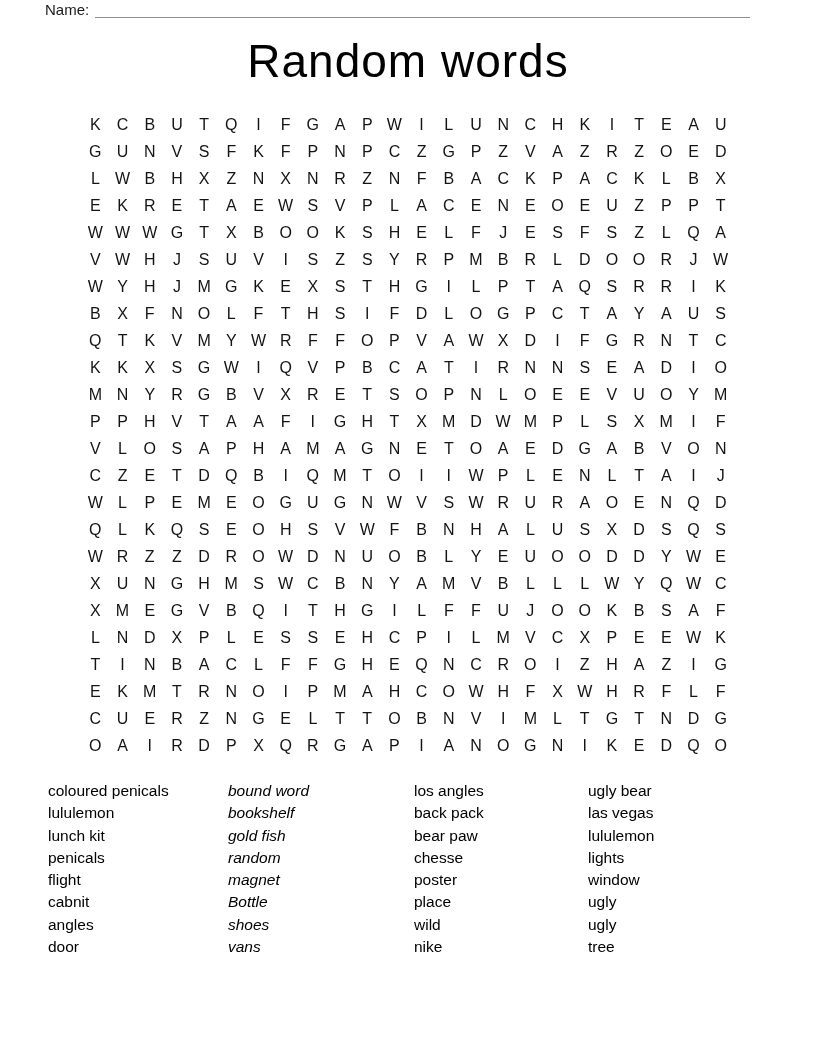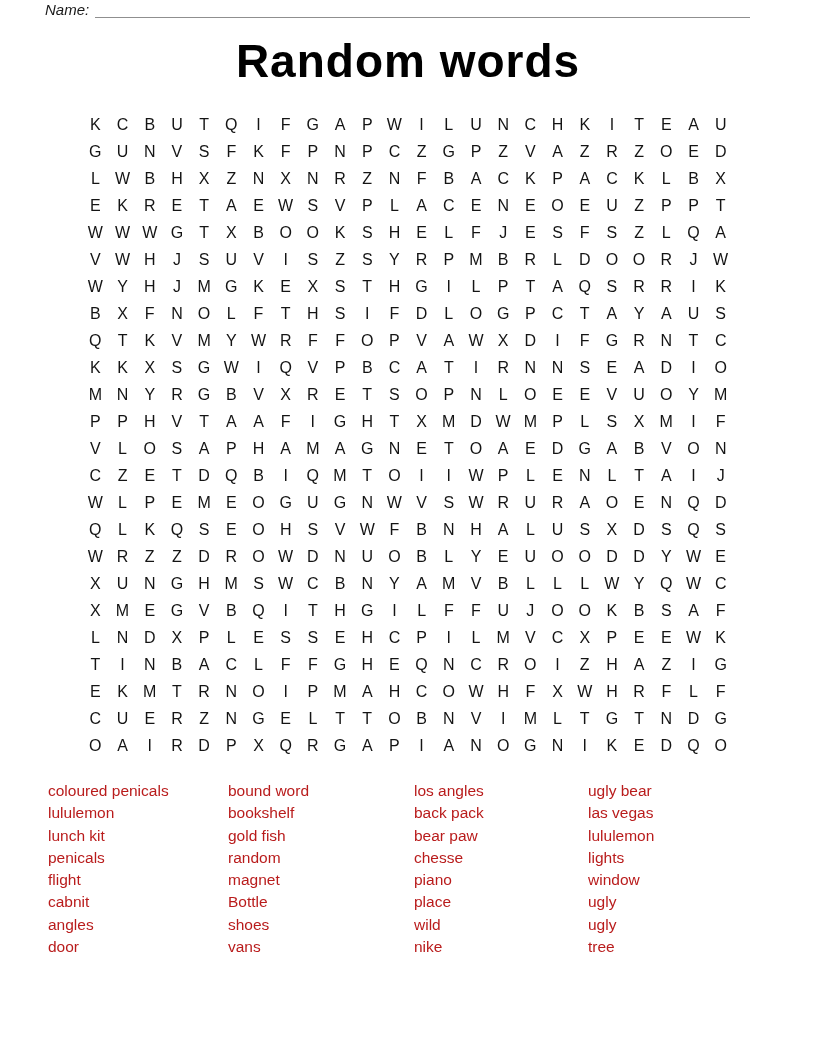--- a/index.html
+++ b/index.html
@@ -9,40 +9,39 @@
     position: relative;
     font-family: "Liberation Sans", sans-serif;
     color: #000;
     overflow: hidden;
   }
   .name-row {
     position: absolute;
     left: 45px; top: 1px; right: 66px;
     display: flex;
     align-items: center;
-    font-style: italic;
   }
   .name-label {
     font-size: 15px;
     color: #1a1a1a;
     white-space: nowrap;
     line-height: 17px;
   }
   .name-line {
     flex: 1;
     margin-left: 6px;
     border-bottom: 1px solid #8f8f8f;
     height: 16px;
   }
   .page-title {
     position: absolute;
     top: 34px; left: 0; width: 100%;
     text-align: center;
     font-size: 46px;
-    font-weight: 700;
+    font-weight: 400;
     letter-spacing: 1px;
     color: #000;
   }
   .ws-grid {
     position: absolute;
     top: 111px;
     left: 50%;
     transform: translateX(-50%);
     display: grid;
     grid-template-columns: repeat(24, 27.2px);
@@ -58,27 +57,27 @@
     position: absolute;
     top: 780px;
     left: 48px;
     right: 40px;
   }
   .word-col {
     position: absolute;
     top: 0;
   }
   .word-col.c0 { left: 0; }
-  .word-col.c1 { left: 180px; }
+  .word-col.c1 { left: 180px; font-style: italic; }
   .word-col.c2 { left: 366px; }
   .word-col.c3 { left: 540px; }
   .word {
     font-size: 15.5px;
     line-height: 22.3px;
-    color: #b91c1c;
+    color: #000000;
     white-space: nowrap;
   }
 </style>
 </head>
 <body>
 
 <div class="name-row">
   <span class="name-label">Name:</span>
   <span class="name-line"></span>
 </div>
@@ -683,21 +682,21 @@
       <div class="word">magnet</div>
       <div class="word">Bottle</div>
       <div class="word">shoes</div>
       <div class="word">vans</div>
     </div>
   <div class="word-col c2">
       <div class="word">los angles</div>
       <div class="word">back pack</div>
       <div class="word">bear paw</div>
       <div class="word">chesse</div>
-      <div class="word">piano</div>
+      <div class="word">poster</div>
       <div class="word">place</div>
       <div class="word">wild</div>
       <div class="word">nike</div>
     </div>
   <div class="word-col c3">
       <div class="word">ugly bear</div>
       <div class="word">las vegas</div>
       <div class="word">lululemon</div>
       <div class="word">lights</div>
       <div class="word">window</div>

